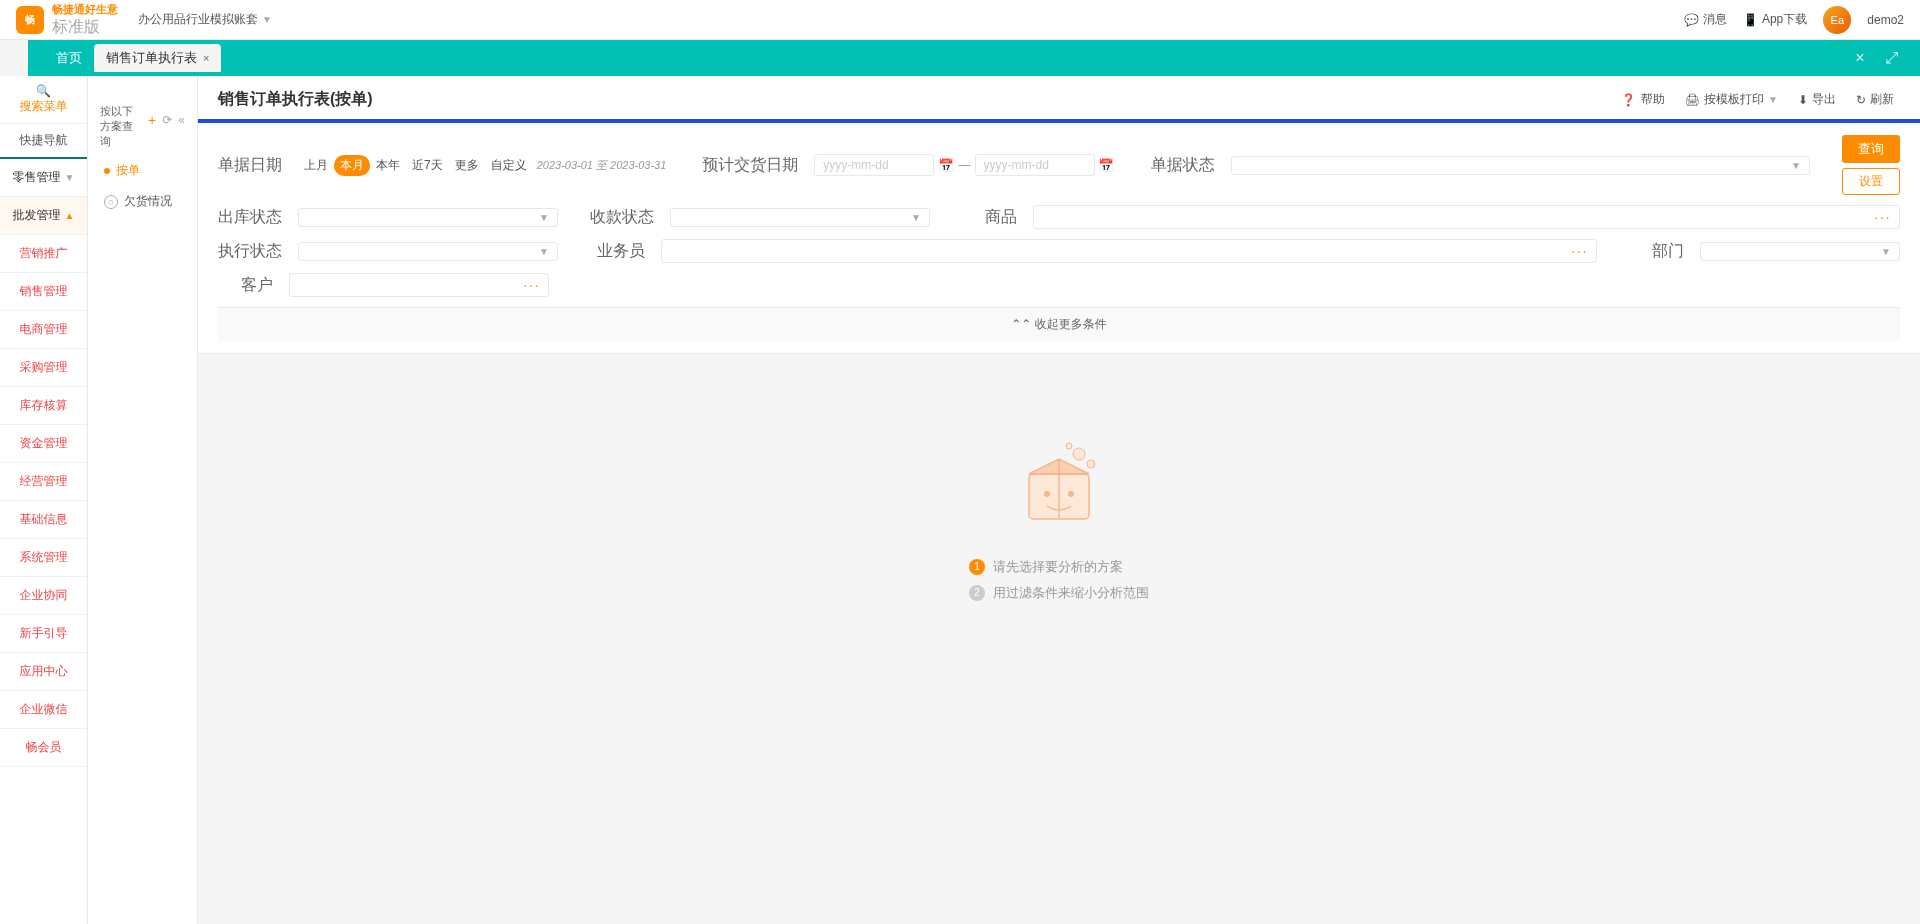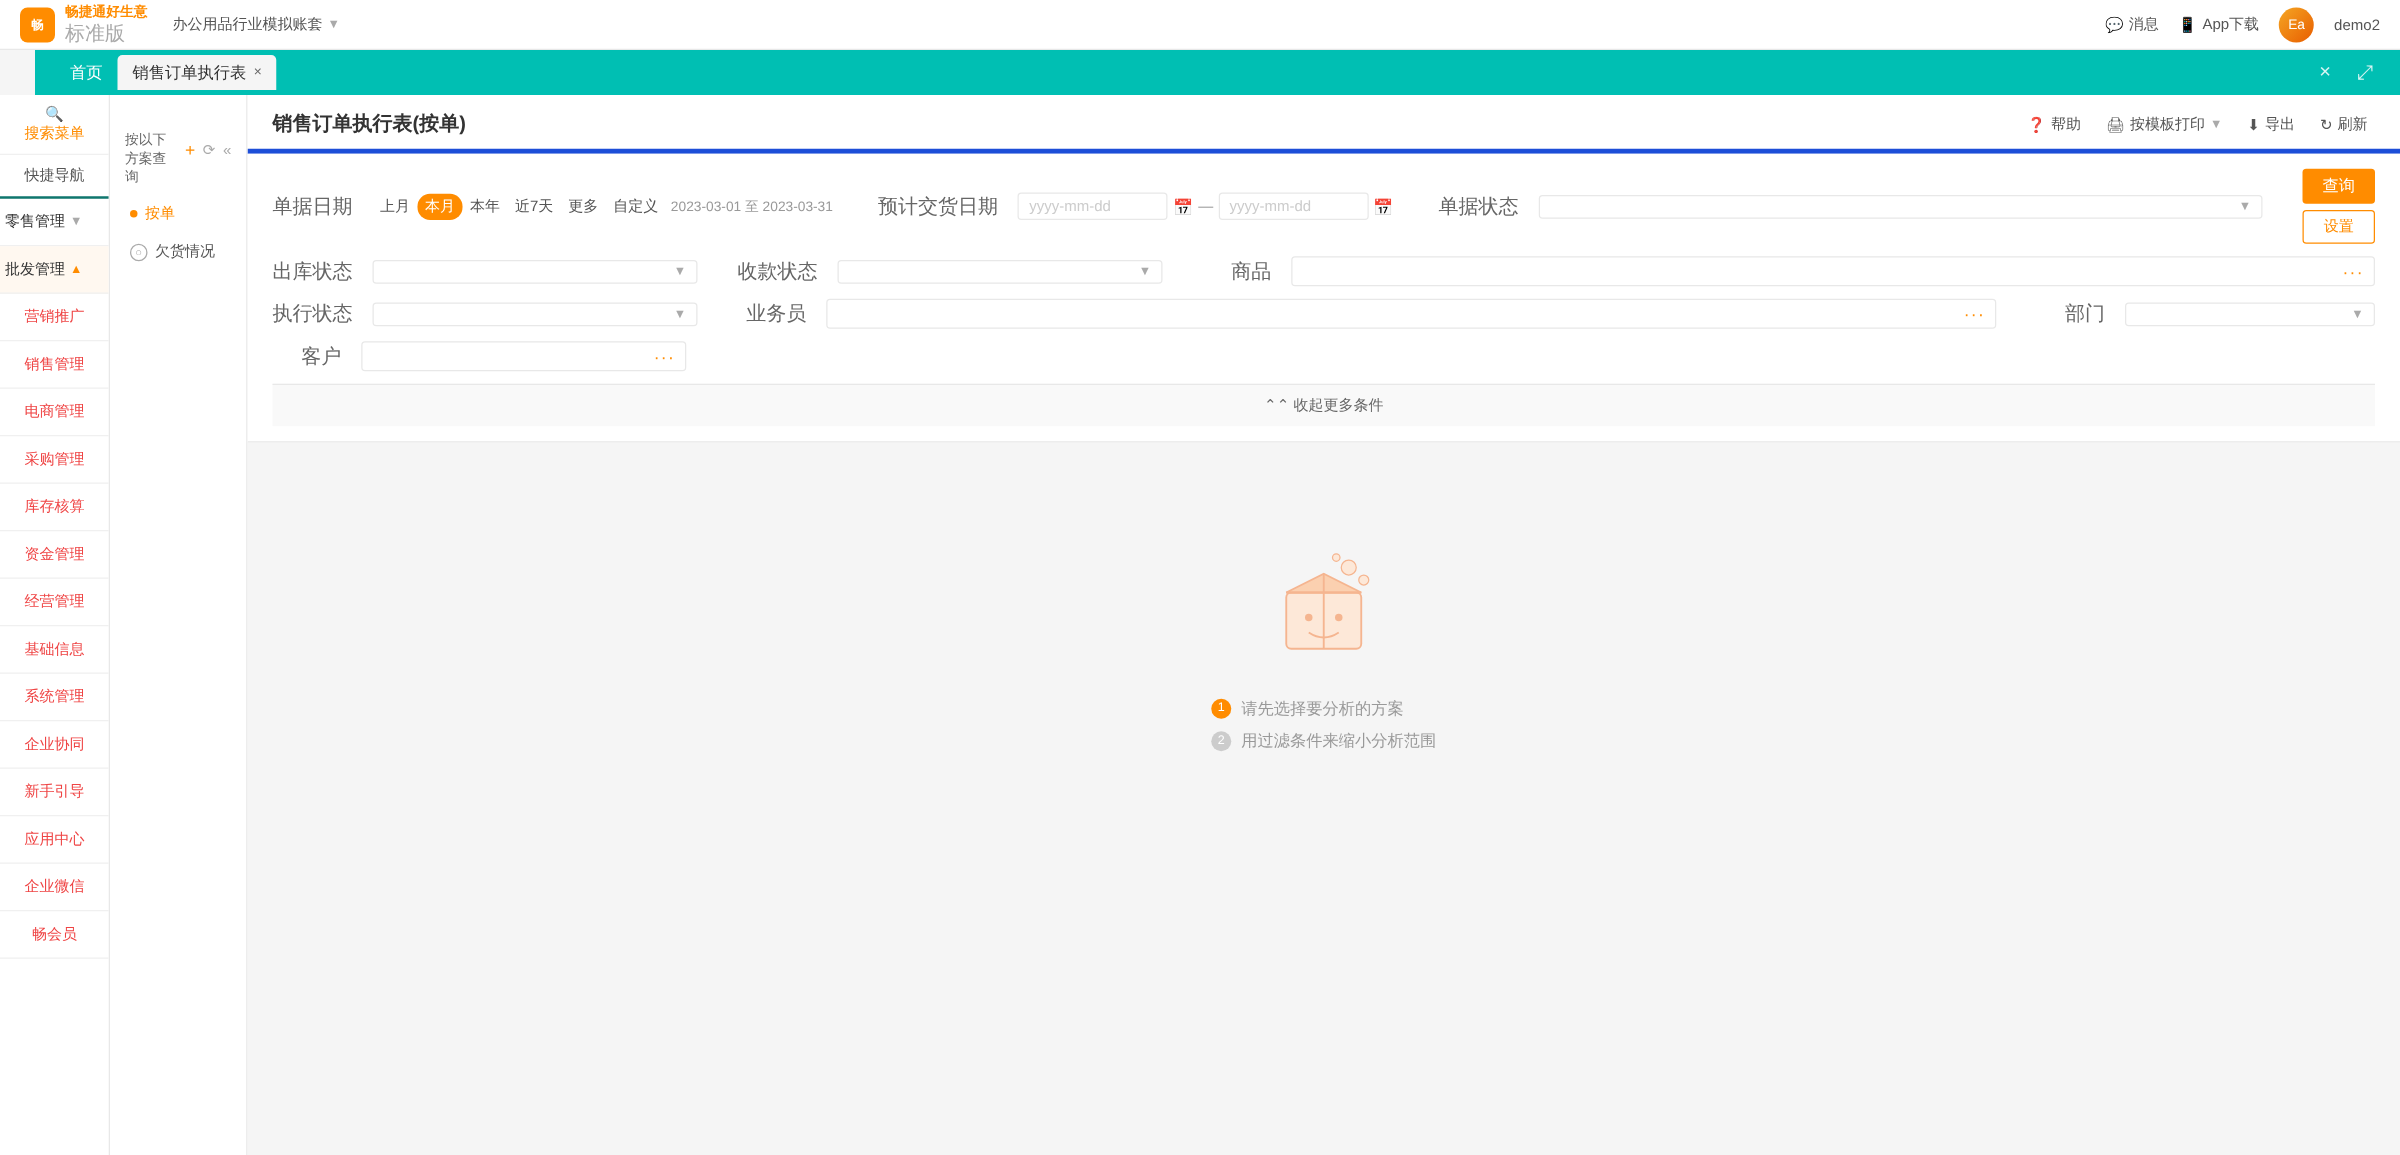--- a/index.html
+++ b/index.html
@@ -115,21 +115,21 @@
       color: #ef4444;
       border-bottom: 1px solid #f0f0f0;
     }
     .sidebar-item.active { color: #ff8c00; background: #fff8f0; }
     .sidebar-item.section-header {
       font-size: 12px;
       color: #333;
       font-weight: 500;
       display: flex;
       align-items: center;
-      justify-content: flex-start;
+      justify-content: center;
       gap: 4px;
     }
     .sidebar-search { font-size: 12px; color: #ff8c00; padding: 8px 4px; text-align: center; border-bottom: 1px solid #f0f0f0; cursor: pointer; }
     .sidebar-nav { font-size: 12px; color: #555; padding: 8px 4px; text-align: center; border-bottom: 2px solid #0f766e; cursor: pointer; }
 
     
     .sub-sidebar {
       width: 110px;
       background: #fff;
       border-right: 1px solid #e8e8e8;
@@ -220,20 +220,21 @@
       border-radius: 3px;
     }
     .date-tab.active {
       background: #ff8c00;
       color: white;
       border-radius: 10px;
     }
     .date-range {
       font-size: 11px; color: #999;
       margin-left: 4px;
+      font-style: italic;
     }
     .date-input-group {
       display: flex; align-items: center; gap: 4px;
     }
     .date-input {
       border: 1px solid #e8e8e8;
       border-radius: 3px;
       padding: 3px 8px;
       font-size: 12px;
       color: #999;

